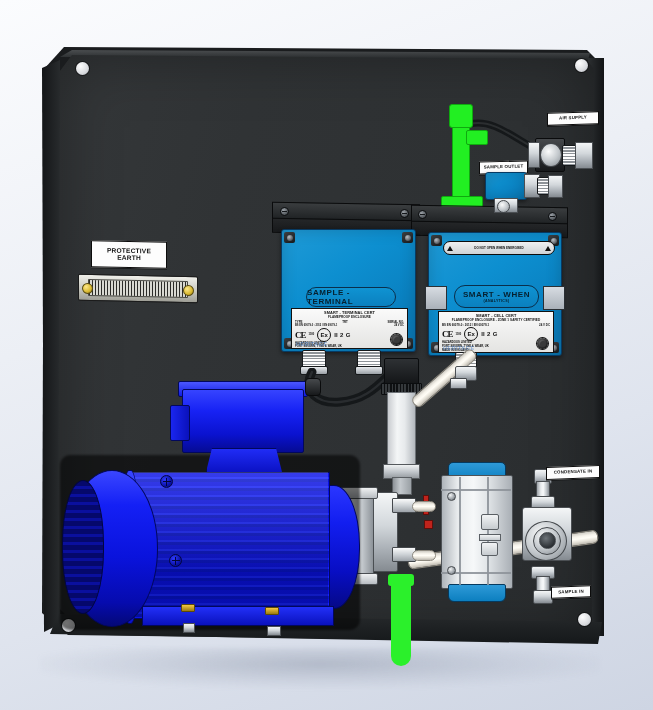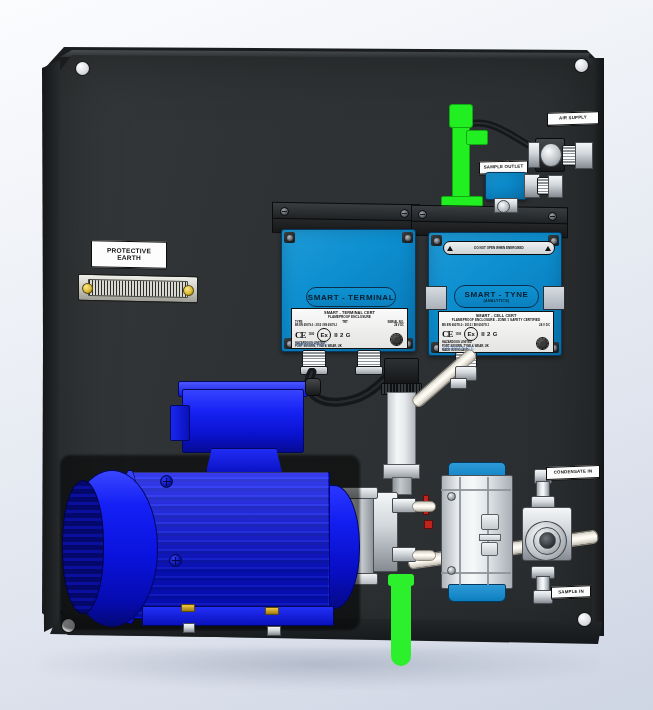--- a/index.html
+++ b/index.html
@@ -418,21 +418,21 @@
   <div class="fit" style="left:494px;top:198px;width:22px;height:13px;"></div>
   <div class="fit-round" style="left:497px;top:200px;width:11px;height:11px;"></div>
 
   <div class="inst" style="left:281px;top:229px;width:133px;height:121px;">
     <div class="inst-corner" style="left:2px;top:2px;"></div>
     <div class="inst-corner" style="right:2px;top:2px;"></div>
     <div class="inst-corner" style="left:2px;bottom:2px;"></div>
     <div class="inst-corner" style="right:2px;bottom:2px;"></div>
 
     <div class="inst-title" style="left:24px;top:57px;width:88px;height:18px;">
-      <span class="t1">SMART - TERMINAL</span>
+      <span class="t1">SAMPLE - TERMINAL</span>
     </div>
 
     <div class="nameplate" style="left:9px;top:78px;width:117px;height:41px;">
       <div class="np-l1">SMART - TERMINAL CERT</div>
       <div class="np-l2">FLAMEPROOF ENCLOSURE</div>
       <div class="np-row">
         <span>TYPE</span>
         <span>TRT</span>
         <span>SERIAL NO.</span>
       </div>
@@ -463,21 +463,21 @@
     <div class="warnstrip" style="left:14px;top:8px;width:104px;height:12px;">
       <span class="tri"></span>
       <span>DO NOT OPEN WHEN ENERGISED</span>
       <span class="tri"></span>
     </div>
 
     <div class="side-blk" style="left:-4px;top:53px;width:20px;height:22px;"></div>
     <div class="side-blk" style="right:-4px;top:53px;width:20px;height:22px;"></div>
 
     <div class="inst-title" style="left:25px;top:52px;width:83px;height:21px;">
-      <span class="t1">SMART - TYNE</span>
+      <span class="t1">SMART - WHEN</span>
       <span class="t2">(ANALYTICS)</span>
     </div>
 
     <div class="nameplate" style="left:9px;top:78px;width:116px;height:42px;">
       <div class="np-l1">SMART - CELL CERT</div>
       <div class="np-l2">FLAMEPROOF ENCLOSURE - ZONE 1 SAFETY CERTIFIED</div>
       <div class="np-row">
         <span>BS EN 60079-0 : 2012 / EN 60079-1</span>
         <span>24 V DC</span>
       </div>

